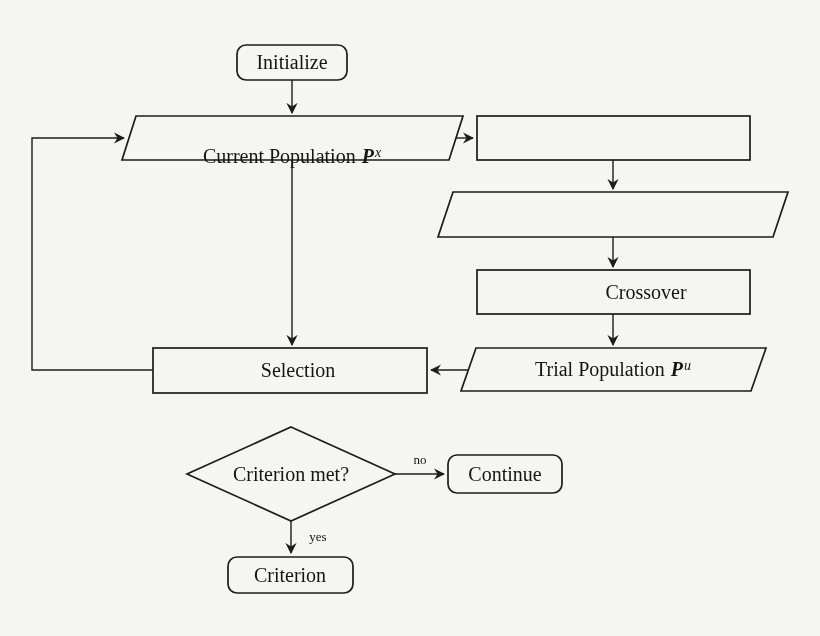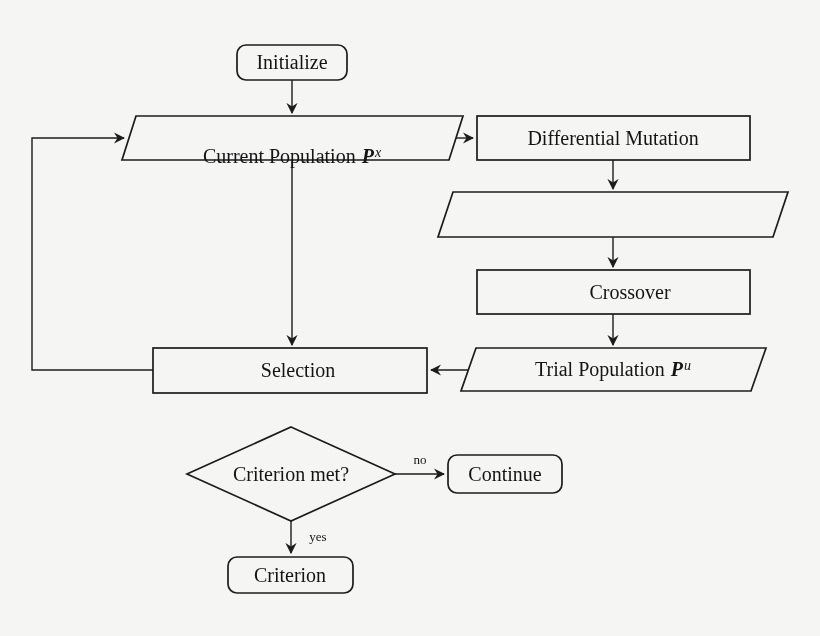--- a/index.html
+++ b/index.html
@@ -95,26 +95,23 @@
   </svg>
 
   <div class="label" style="left:292px; top:62px;">
     <span>Initialize</span>
   </div>
 
   <div class="label" style="left:292px; top:156px;">
     <span>Current Population</span><span class="msym">P</span><span class="msup">x</span>
   </div>
 
-  <div class="label" style="left:613px; top:138px;">
-    <span>Differential Mutation</span>
-  </div>
 
 
-  <div class="label" style="left:630px; top:292px;">
+  <div class="label" style="left:646px; top:292px;">
     <span>Crossover</span>
   </div>
 
   <div class="label" style="left:613px; top:369px;">
     <span>Trial Population</span><span class="msym">P</span><span class="msup">u</span>
   </div>
 
   <div class="label" style="left:298px; top:370px;">
     <span>Selection</span>
   </div>

